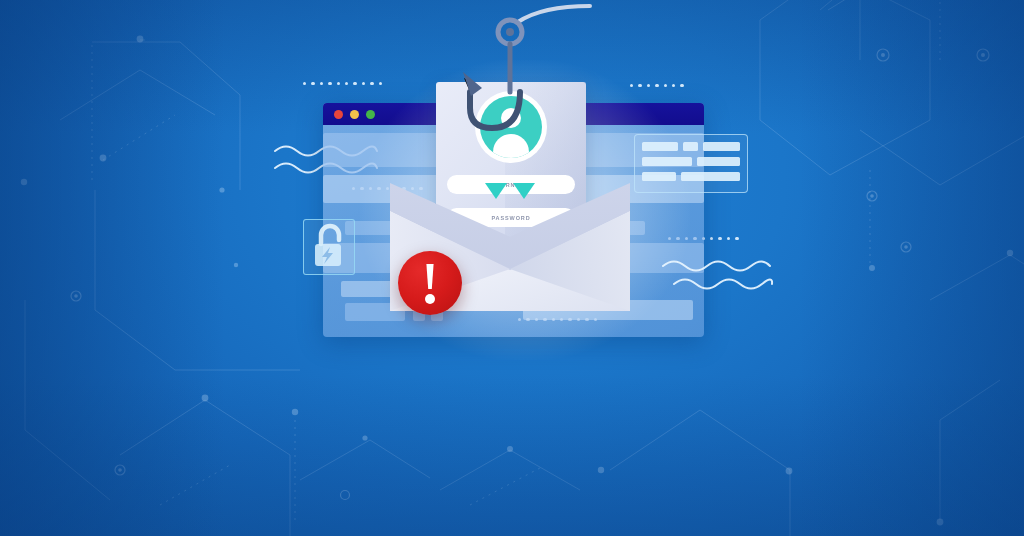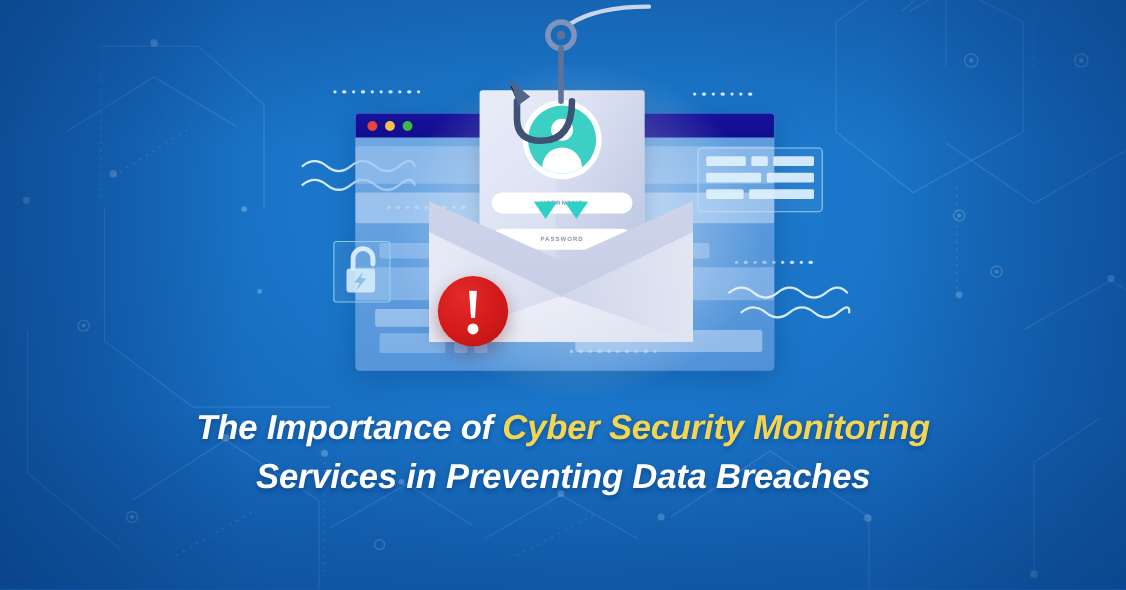--- a/index.html
+++ b/index.html
@@ -392,20 +392,14 @@
     </div>
 
     <svg class="wave-set" style="left:660px; top:255px;" width="115" height="40">
       <g stroke="rgba(232,245,255,.92)" stroke-width="2" fill="none" stroke-linecap="round">
         <path d="M3 11 Q14 2 25 11 T47 11 T69 11 T91 11 T110 11"></path>
         <path d="M14 29 Q25 20 36 29 T58 29 T80 29 T102 29 T112 29"></path>
       </g>
     </svg>
   </div>
 
-  <div class="headline">
-    <span class="line">
-      <span>The Importance of </span><span class="hl">Cyber Security Monitoring</span>
-    </span>
-    <span class="line">Services in Preventing Data Breaches</span>
-  </div>
 
 </div>
 
 </body></html>

